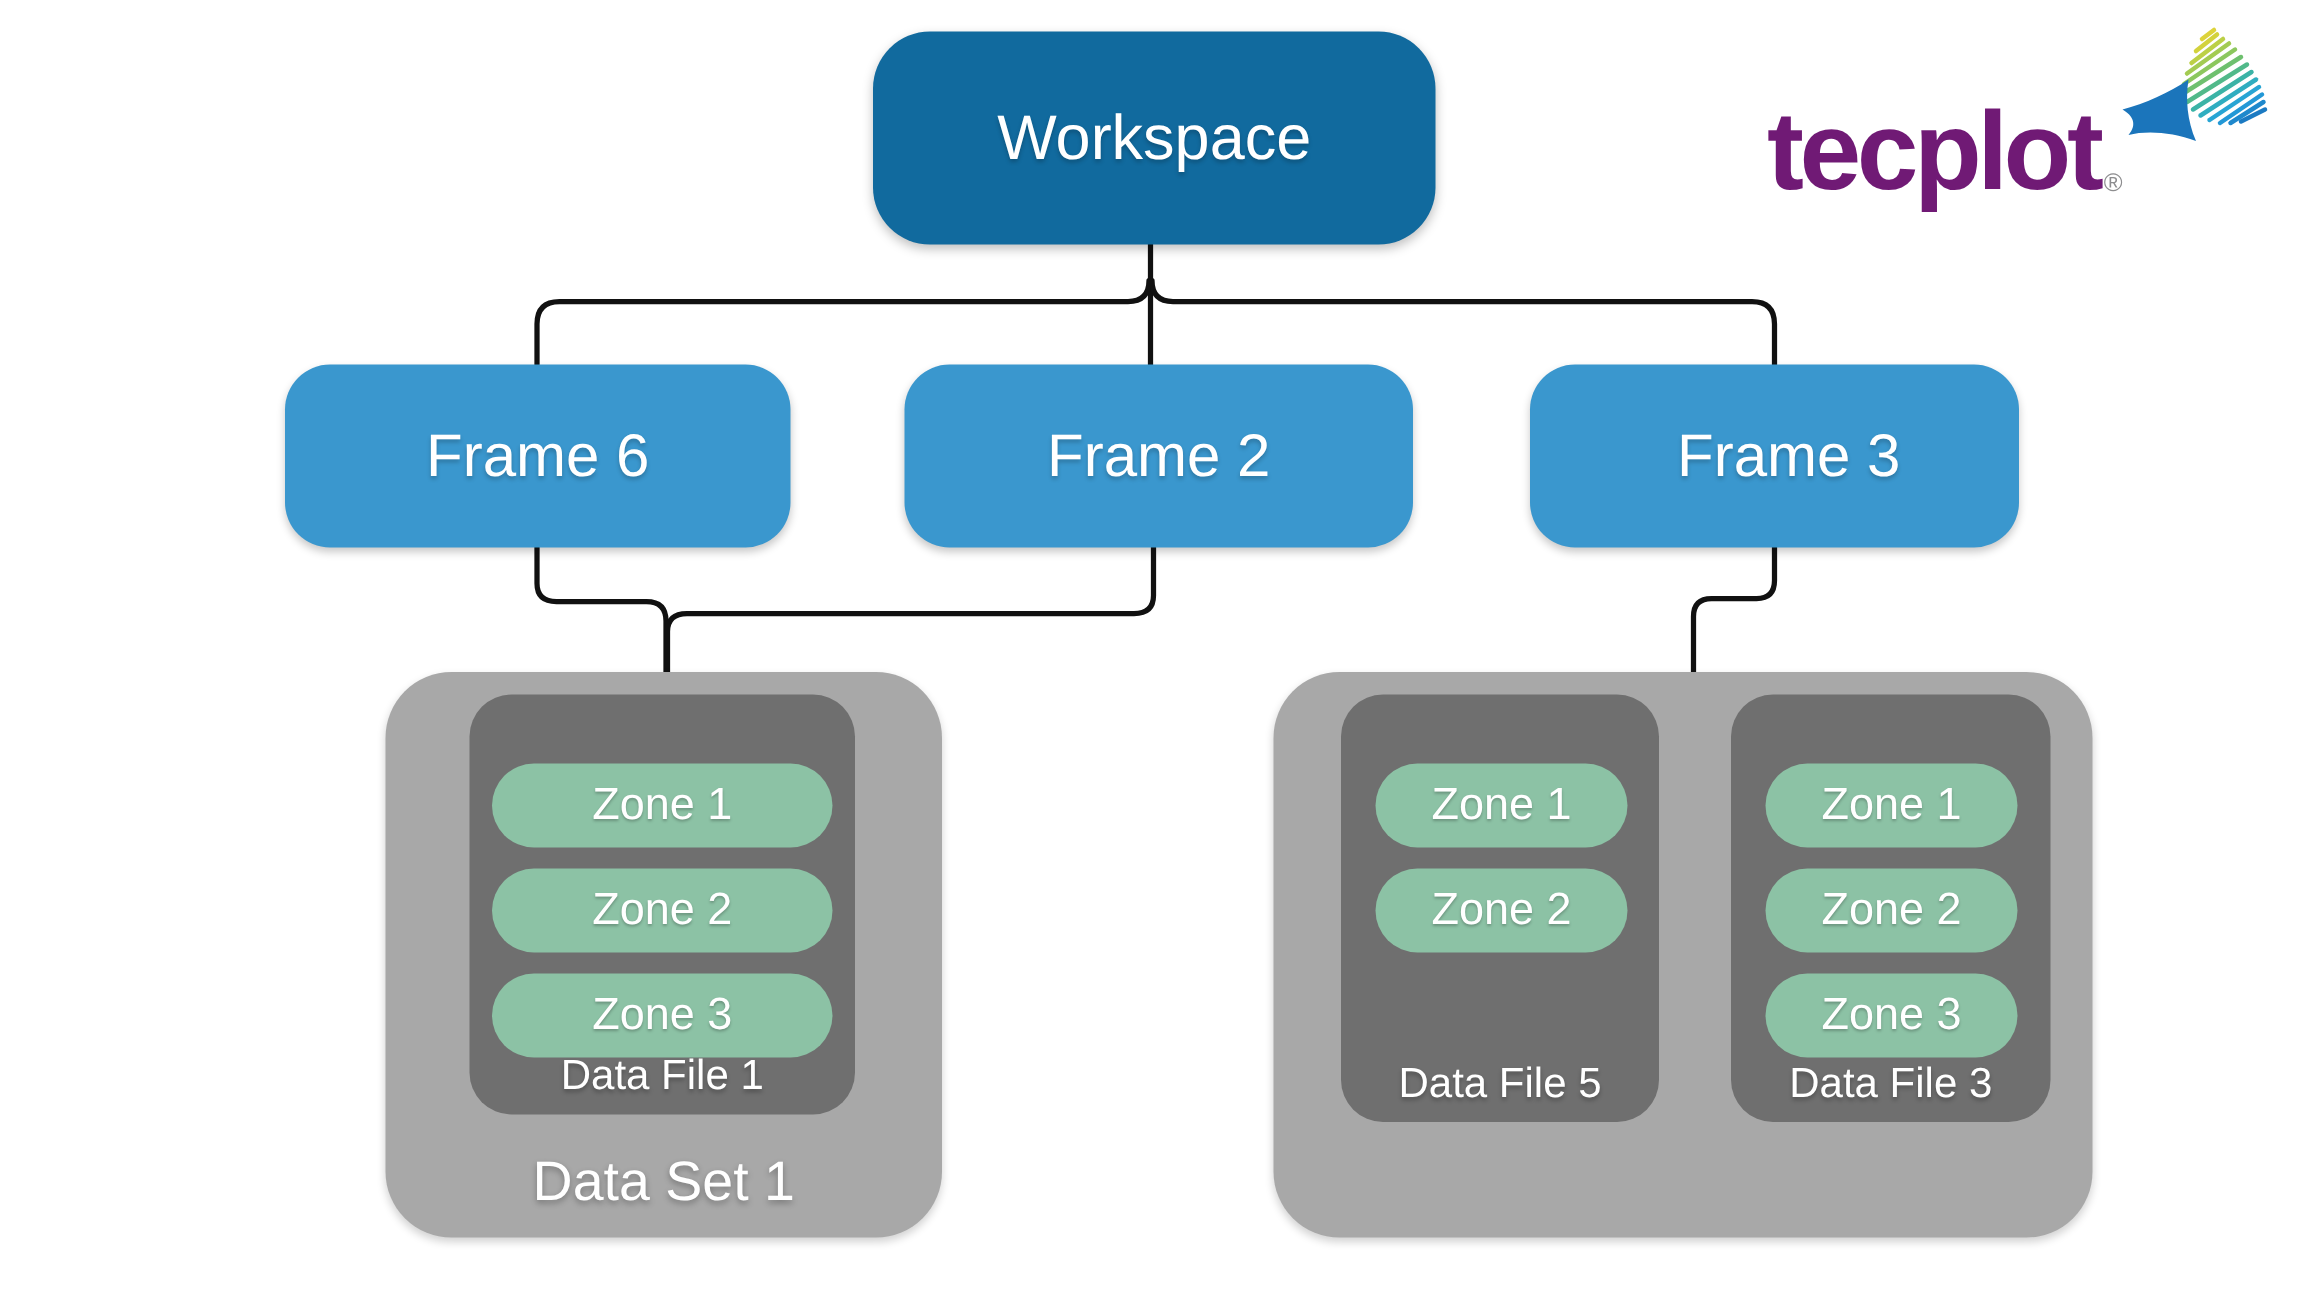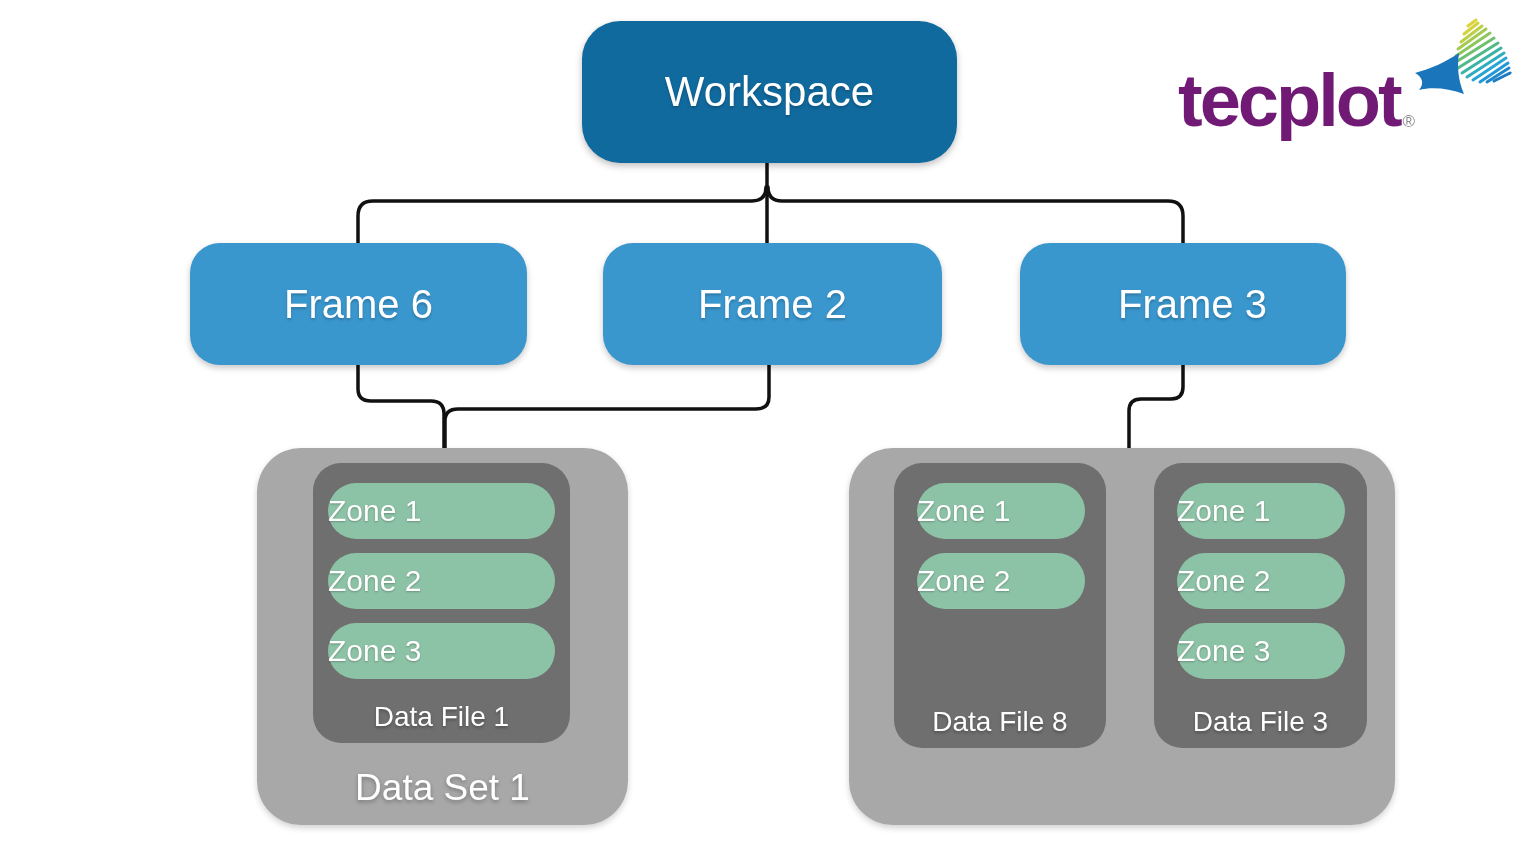--- a/index.html
+++ b/index.html
@@ -38,22 +38,22 @@
   }
   .df1{left:56px;width:257px;height:280px;}
   .df2{left:45px;width:212px;height:285px;}
   .df3{left:305px;width:213px;height:285px;}
   .datafile-label{
     position:absolute;left:0;right:0;bottom:10px;text-align:center;
     color:#ffffff;font-size:28px;text-shadow:0 2px 3px rgba(0,0,0,0.28);
   }
   .zone{
     position:absolute;height:56px;border-radius:28px;background:#8cc2a5;
-    display:flex;align-items:center;
-    color:#ffffff;font-size:30px;
+    display:flex;align-items:center;justify-content:center;
+    color:#ffffff;font-size:30px;margin-top:26px;
   }
   .zone .node-label{text-shadow:0 1px 2px rgba(0,0,0,0.25);}
   .df1 .zone{left:15px;width:227px;}
   .df2 .zone,.df3 .zone{left:23px;width:168px;}
   .zrow0{top:20px;} .zrow1{top:90px;} .zrow2{top:160px;}
   .connectors{position:absolute;left:0;top:0;pointer-events:none;}
   .logo{position:absolute;left:1178px;top:12px;width:352px;height:126px;}
   .logo-line{position:absolute;left:0;bottom:0;display:flex;align-items:flex-end;}
   .logo-text{
     font-size:74px;font-weight:bold;color:#701a75;letter-spacing:-3px;line-height:1;
@@ -114,21 +114,21 @@
   </div>
 
   <div class="dataset dataset2">
     <div class="datafile df2">
       <div class="zone zrow0">
         <span class="node-label">Zone 1</span>
       </div>
       <div class="zone zrow1">
         <span class="node-label">Zone 2</span>
       </div>
-      <div class="datafile-label">Data File 8</div>
+      <div class="datafile-label">Data File 5</div>
     </div>
     <div class="datafile df3">
       <div class="zone zrow0">
         <span class="node-label">Zone 1</span>
       </div>
       <div class="zone zrow1">
         <span class="node-label">Zone 2</span>
       </div>
       <div class="zone zrow2">
         <span class="node-label">Zone 3</span>

